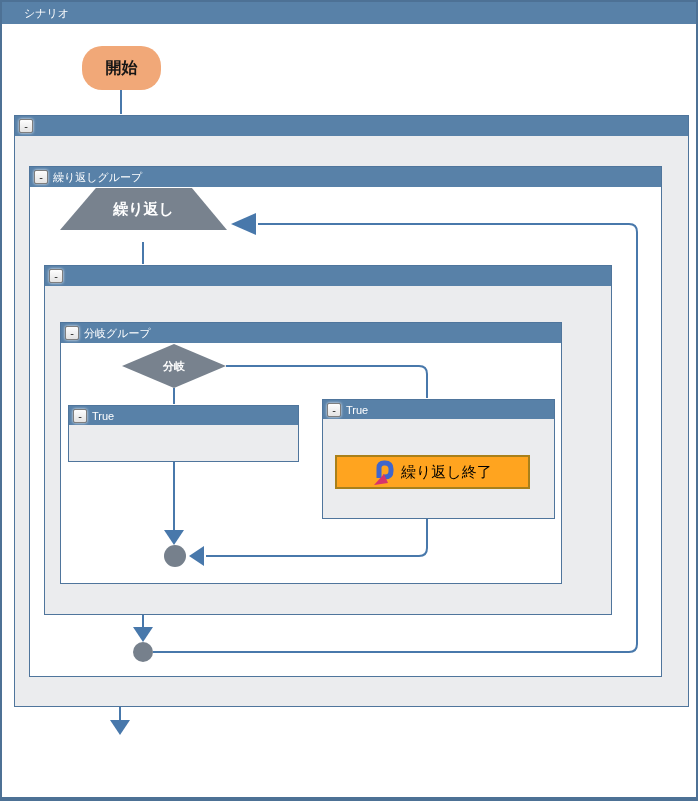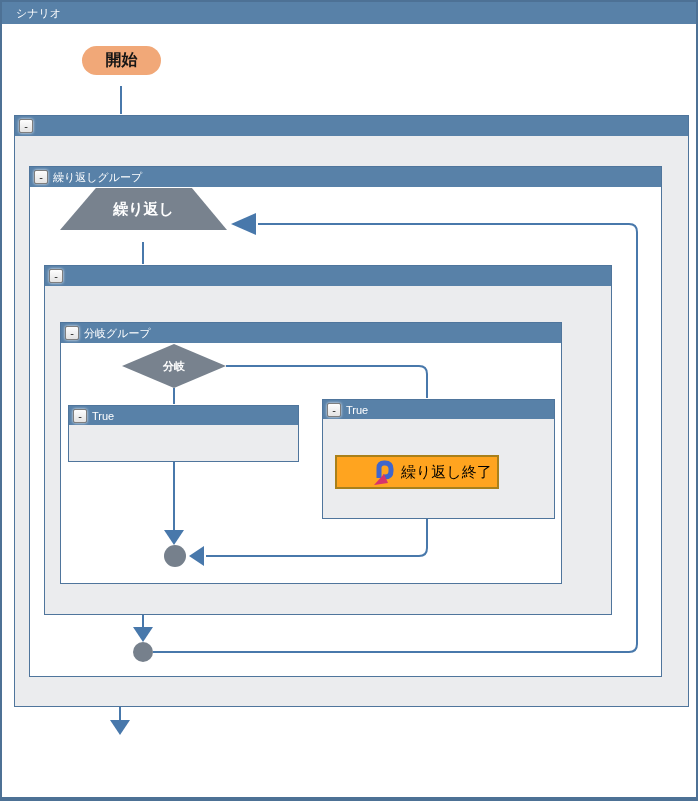--- a/index.html
+++ b/index.html
@@ -1,18 +1,18 @@
 <!DOCTYPE html>
 <html><head>
 <meta charset="utf-8">
 <style>
   * { margin:0; padding:0; box-sizing:border-box; }
   html,body { width:698px; height:801px; background:#fff; font-family:"Liberation Sans",sans-serif; }
   .window { position:absolute; inset:0; width:698px; height:801px; border:2px solid #4d7195; border-bottom-width:4px; background:#fff; overflow:hidden; }
-  .titlebar { position:absolute; left:0; top:0; right:0; height:22px; background:#5881a8; color:#fff; font-size:11px; line-height:22px; padding-left:14px; }
+  .titlebar { position:absolute; left:0; top:0; right:0; height:22px; background:#5881a8; color:#fff; font-size:11px; line-height:22px; padding-left:22px; }
   .canvas { position:absolute; left:0; top:22px; right:0; bottom:0; }
 
   .group { position:absolute; border:1px solid #4f759c; }
   .group.gray  { background:#ebecee; }
   .group.white { background:#ffffff; }
   .ghead { position:absolute; left:0; top:0; right:0; height:20px; background:#5881a8; display:flex; align-items:center; gap:5px; padding-left:4px; color:#fff; font-size:11px; }
   .collapse { width:14px; height:14px; flex:0 0 14px; background:linear-gradient(#fdfdfd,#e3e3e3); border:1px solid #7e7e7e; border-radius:2px; font-size:11px; line-height:12px; text-align:center; color:#222; box-shadow:0 0 3px rgba(255,255,255,.95); cursor:default; }
   .glabel { white-space:nowrap; }
 
   svg.connectors { position:absolute; inset:0; pointer-events:none; }
@@ -93,33 +93,33 @@
         <polygon points="141,618 131,603 151,603"></polygon>
         <polygon points="229,200 254,189 254,211"></polygon>
         <polygon points="118,711 108,696 128,696"></polygon>
       </g>
       <g fill="#76808c" stroke="none">
         <circle cx="173" cy="532" r="11"></circle>
         <circle cx="141" cy="628" r="10"></circle>
       </g>
     </svg>
 
-    <div class="node pill" style="left:80px; top:22px; width:79px; height:29px;">
+    <div class="node pill" style="left:80px; top:22px; width:79px; height:44px;">
       <span class="nlabel">開始</span>
     </div>
 
     <div class="node trap" style="left:58px; top:164px; width:167px; height:42px;">
       <span class="nlabel">繰り返し</span>
     </div>
 
     <div class="node diamond" style="left:120px; top:320px; width:104px; height:44px;">
       <span class="nlabel">分岐</span>
     </div>
 
-    <div class="node loopend" style="left:333px; top:431px; width:164px; height:34px;padding-left:35px;">
+    <div class="node loopend" style="left:333px; top:431px; width:195px; height:34px;padding-left:35px;">
       <svg width="24" height="28" viewBox="0 0 24 28">
         <path d="M7 20 V10 Q7 5 12 5 H13 Q19 5 19 11 V13 Q19 19 13 19 H11" fill="none" stroke="#3f66cc" stroke-width="5" stroke-linecap="butt" stroke-linejoin="round"></path>
         <polygon points="2,27 12,16 16,25" fill="#d6336c"></polygon>
       </svg>
       <span class="nlabel">繰り返し終了</span>
     </div>
 
 
   </div>
 </div>

